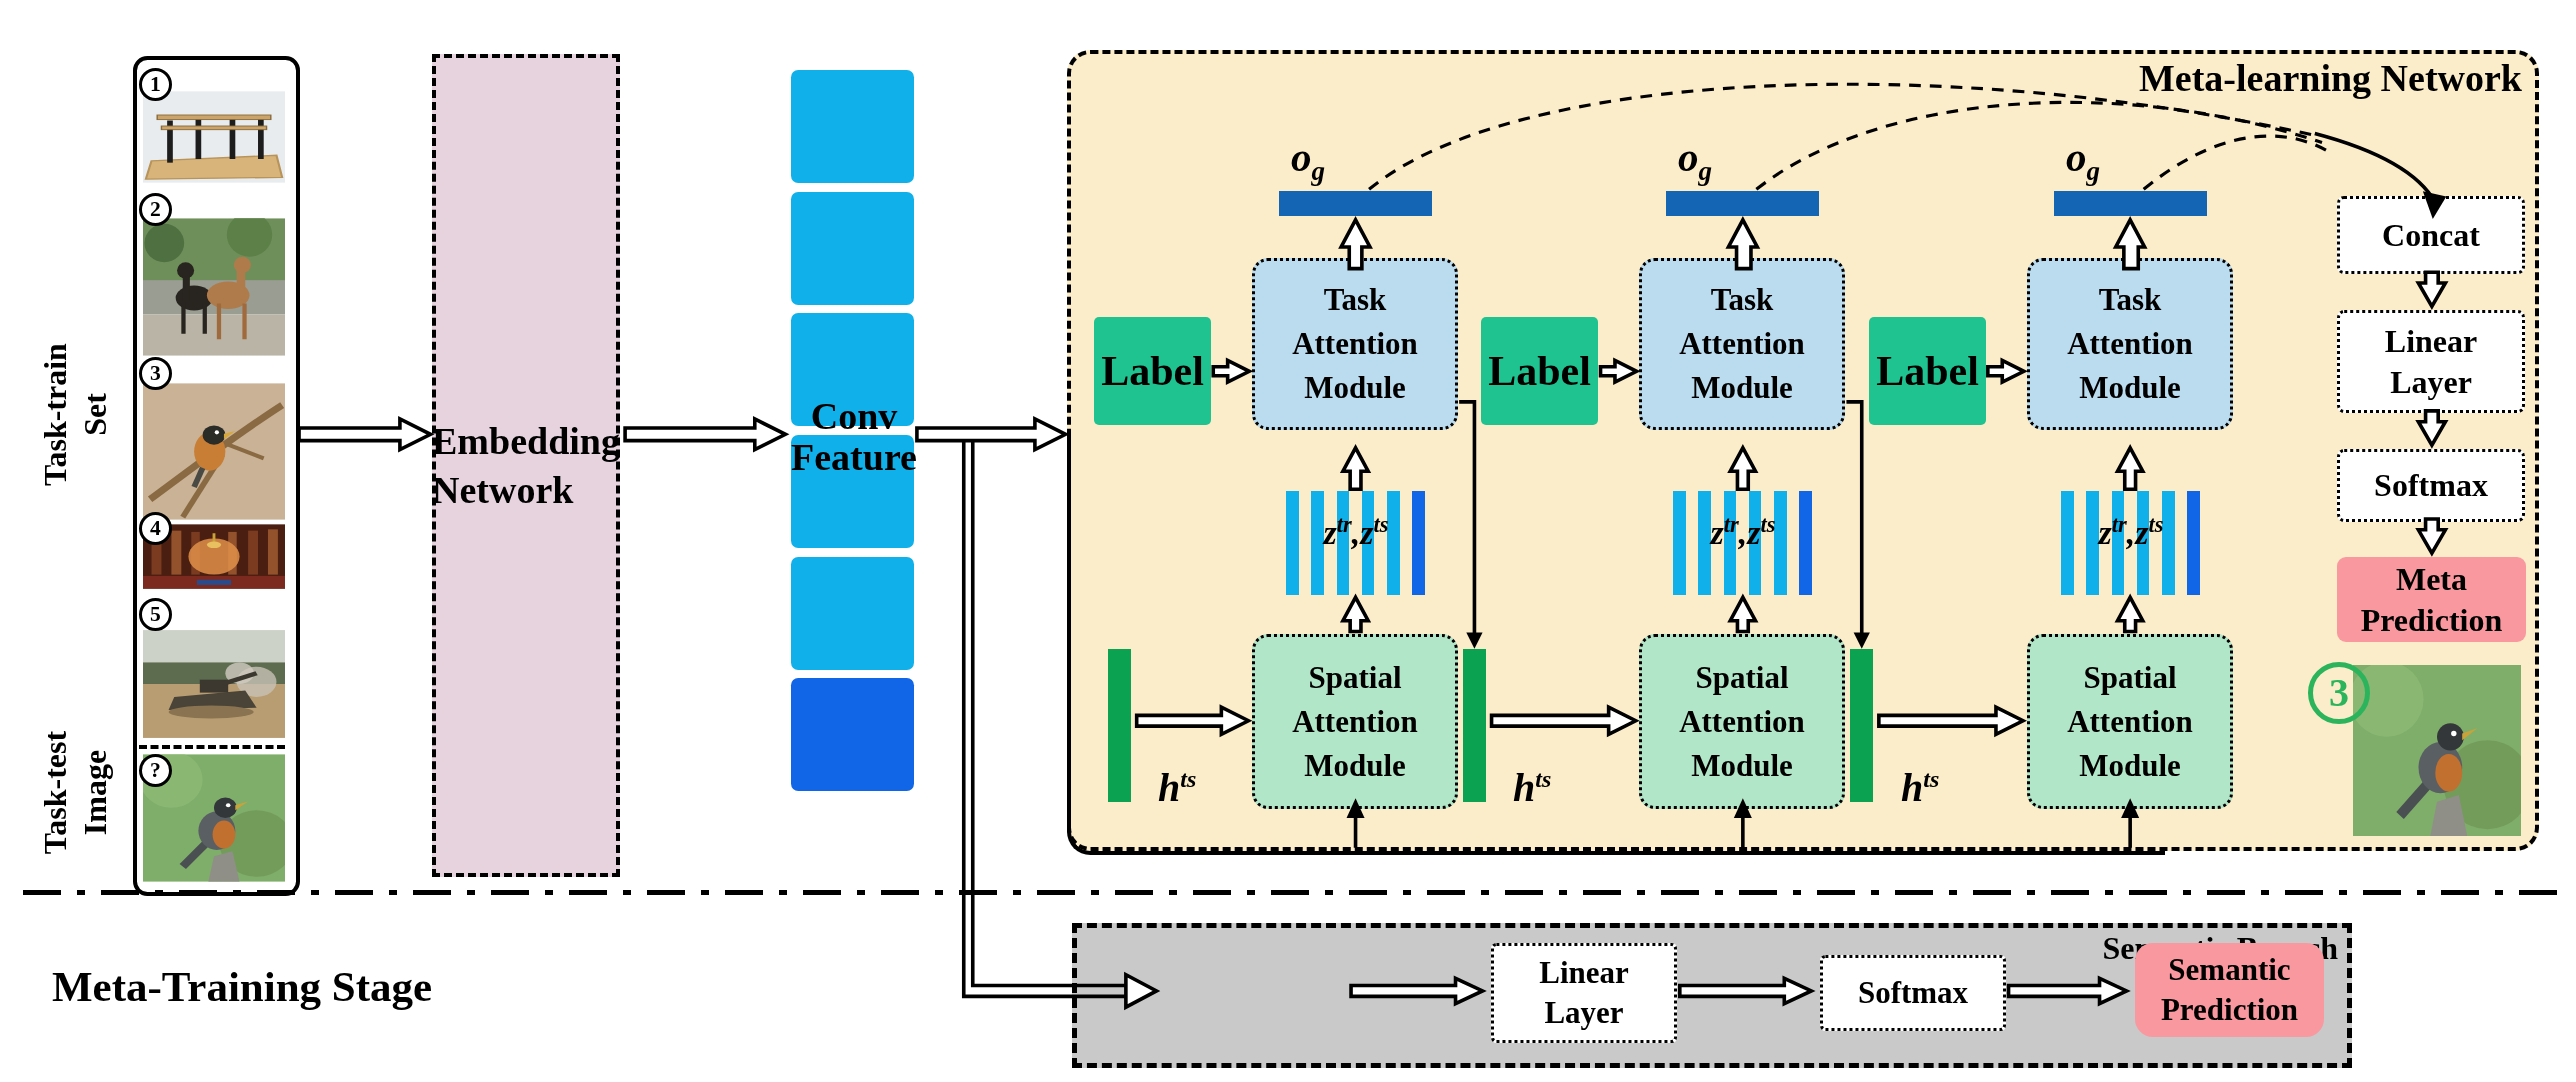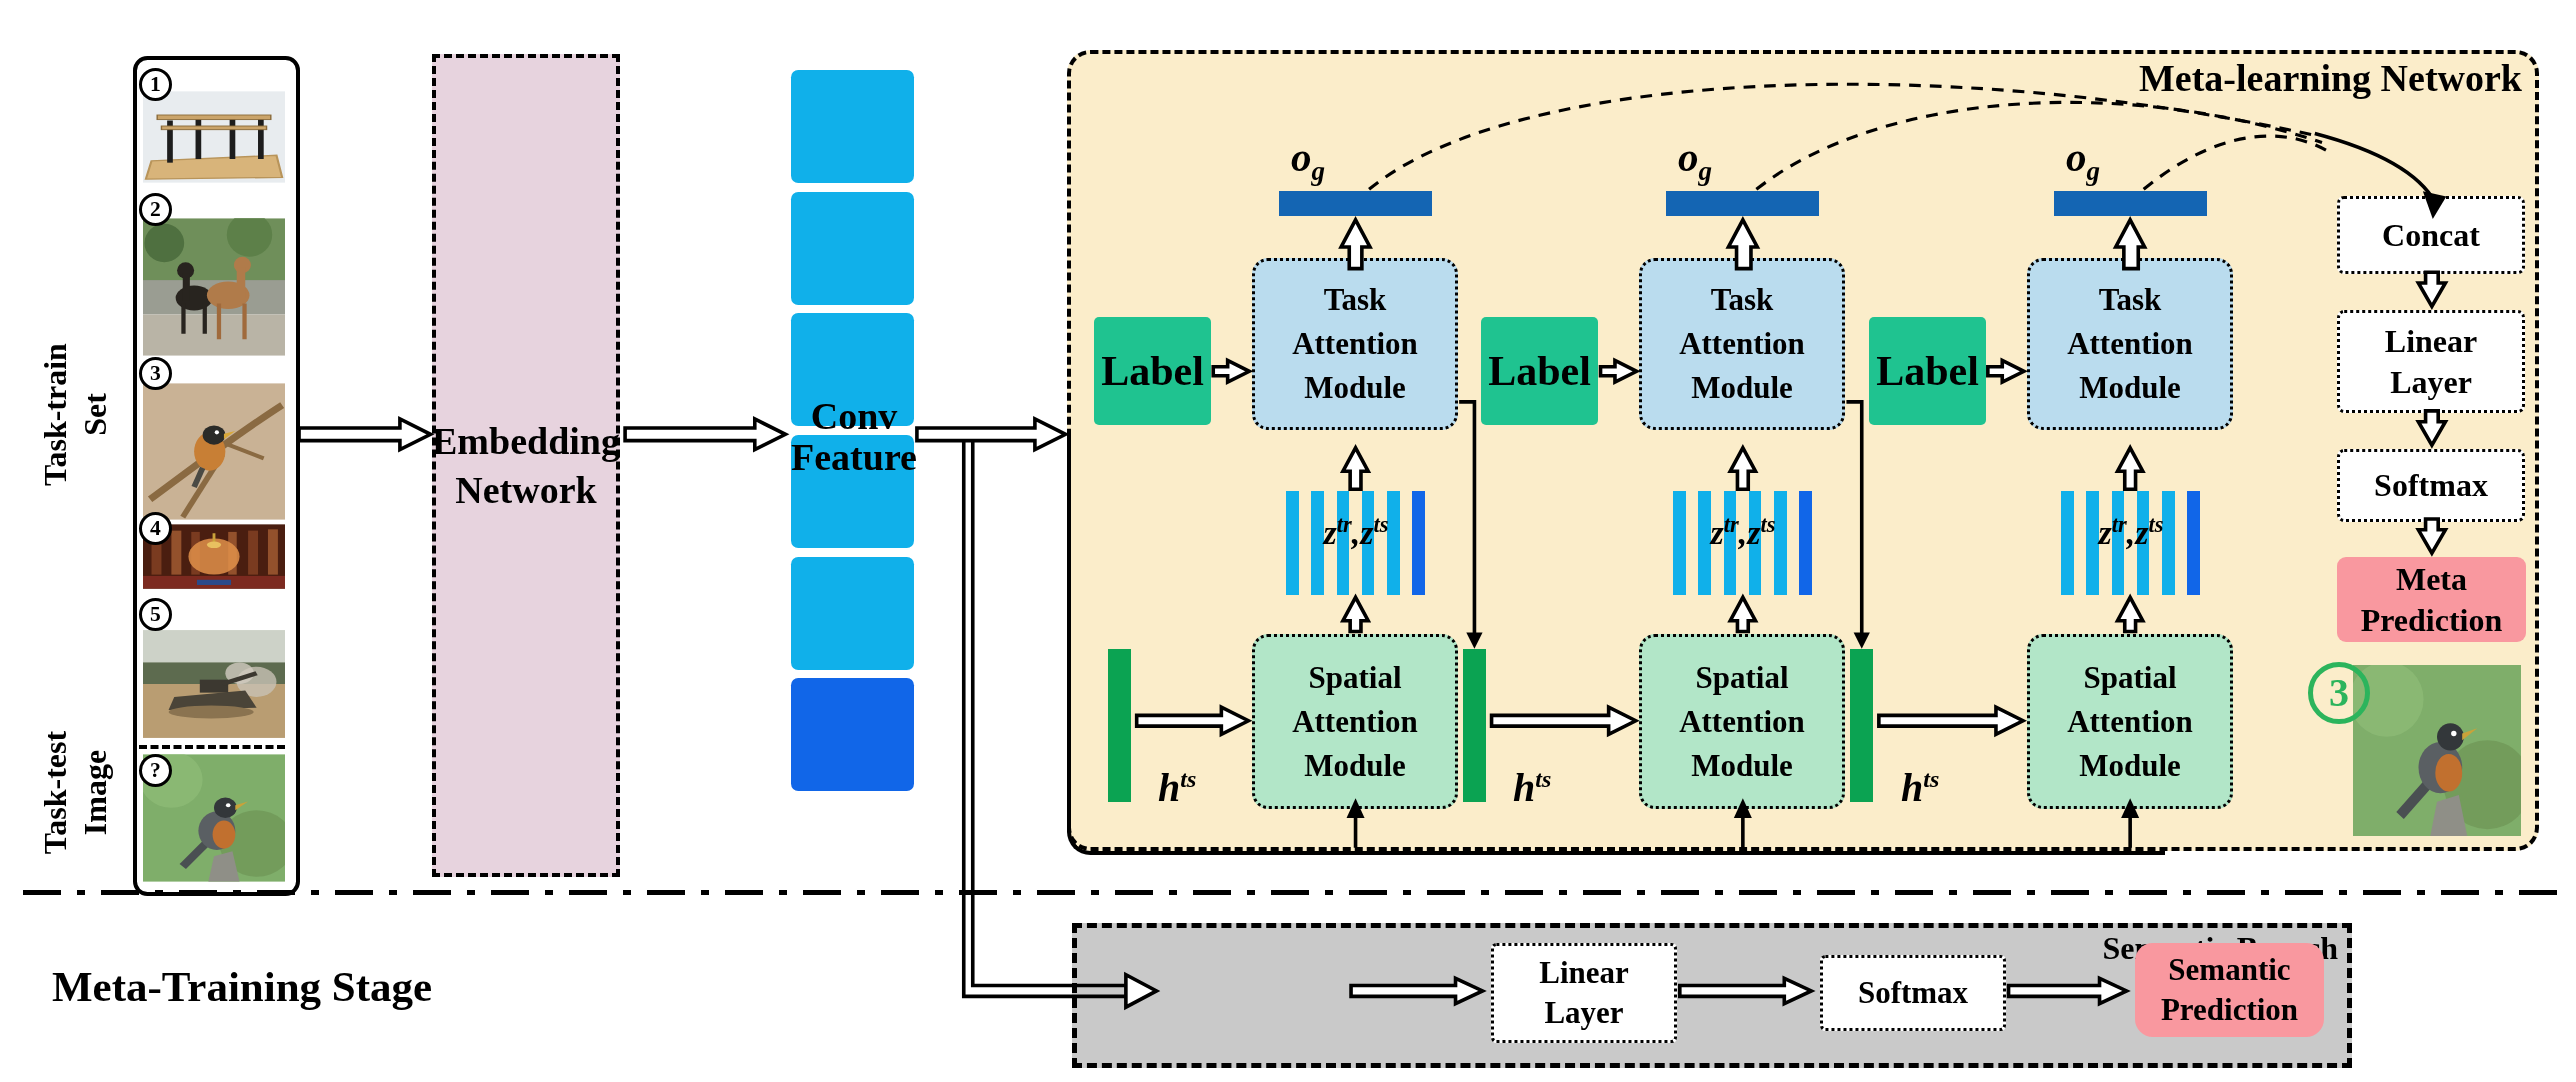--- a/index.html
+++ b/index.html
@@ -14,21 +14,21 @@
   #photo-box{position:absolute;left:133px;top:56px;width:159px;height:832px;
              border:4.5px solid #000;border-radius:14.4px;background:#fff;}
   .photo{position:absolute;left:6.3px;width:142px;display:block;}
   .num-circle{position:absolute;left:1.8px;width:27px;height:27px;border:3.6px solid #000;border-radius:50%;
               background:#fff;text-align:center;font-weight:bold;font-size:21.6px;line-height:27px;z-index:5;}
   #train-test-sep{position:absolute;left:1.8px;top:685px;width:146px;border-top:4.5px dashed #000;}
 
   
   #embedding-box{position:absolute;left:432px;top:54px;width:180px;height:815px;
                  background:#e7d3de;border:4.5px dashed #000;display:flex;align-items:center;justify-content:center;}
-  #embedding-box .txt{font-weight:bold;font-size:38px;line-height:49px;text-align:center;}
+  #embedding-box .txt{font-weight:bold;font-size:38px;line-height:49px;}
 
   
   .conv-sq{position:absolute;left:791px;width:123px;height:113px;border-radius:7.2px;background:#10b0ea;}
   .conv-sq.dark{background:#1166e8;}
   #conv-label{position:absolute;left:775px;top:396px;width:158px;text-align:center;
               font-weight:bold;font-size:38px;line-height:41px;z-index:6;}
 
   
   #meta-box{position:absolute;left:1067px;top:50px;width:1464px;height:793px;background:#fbedca;
             border:4.5px dashed #000;border-radius:23.4px;}

